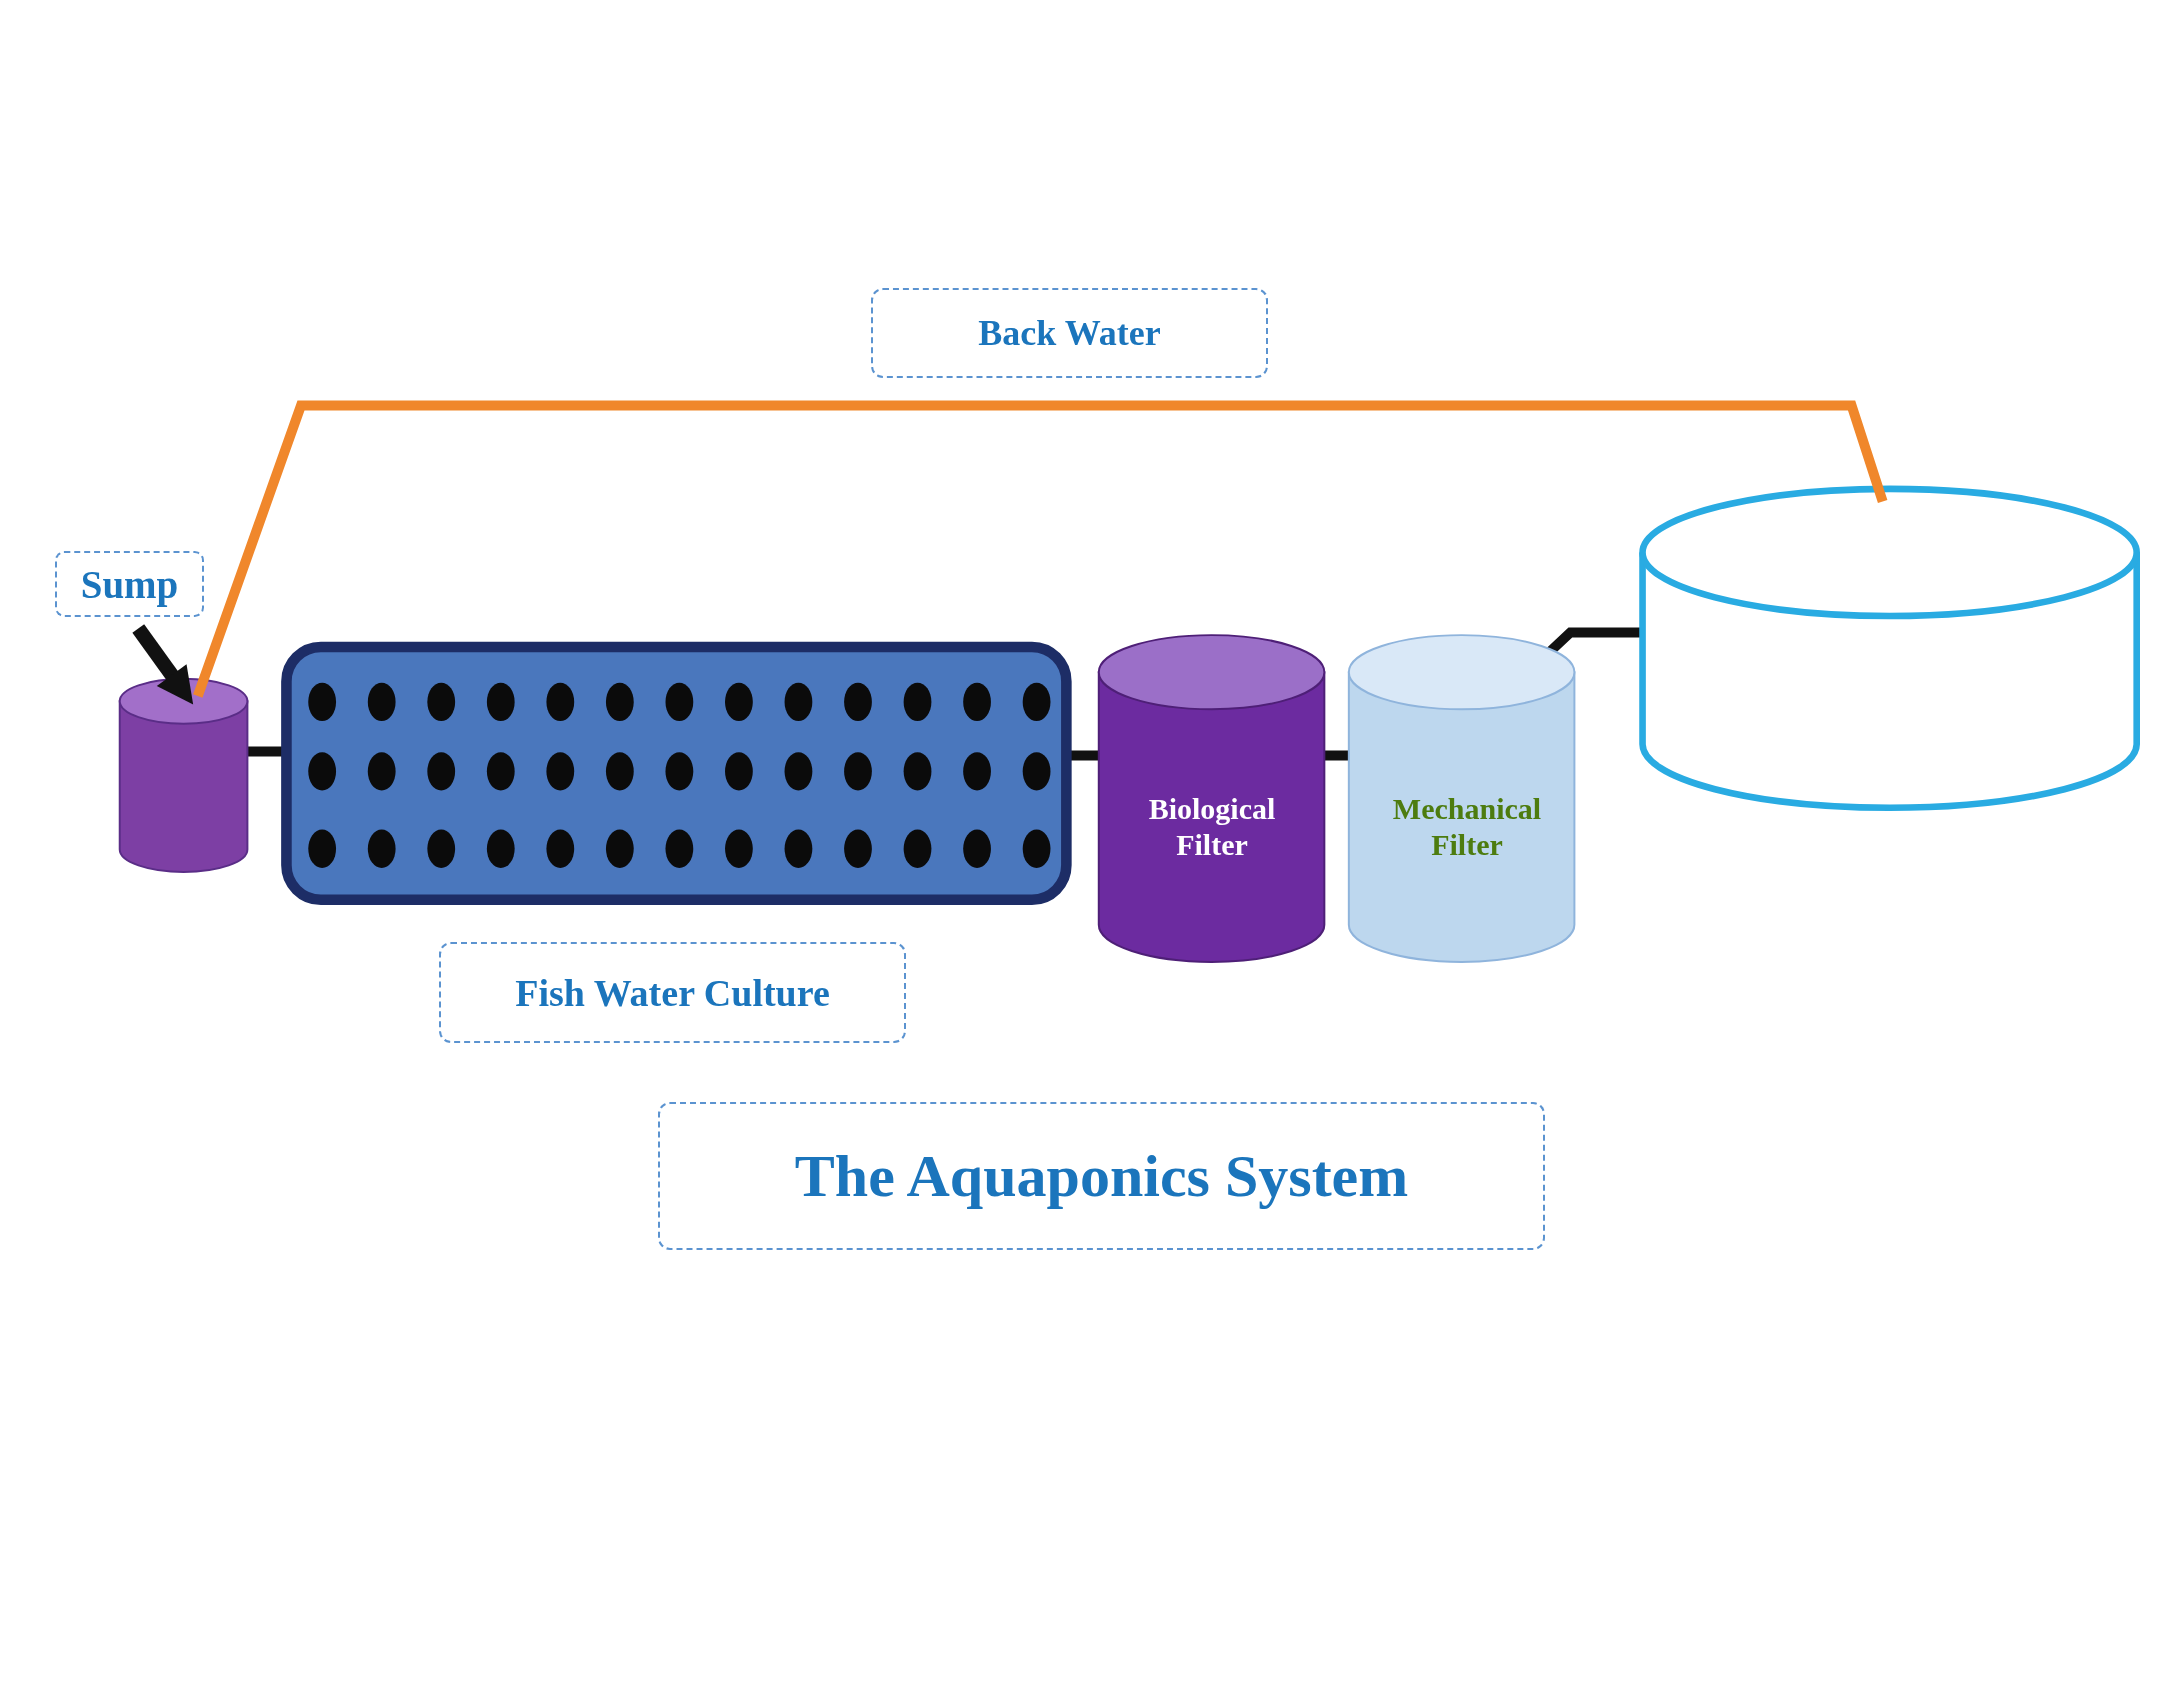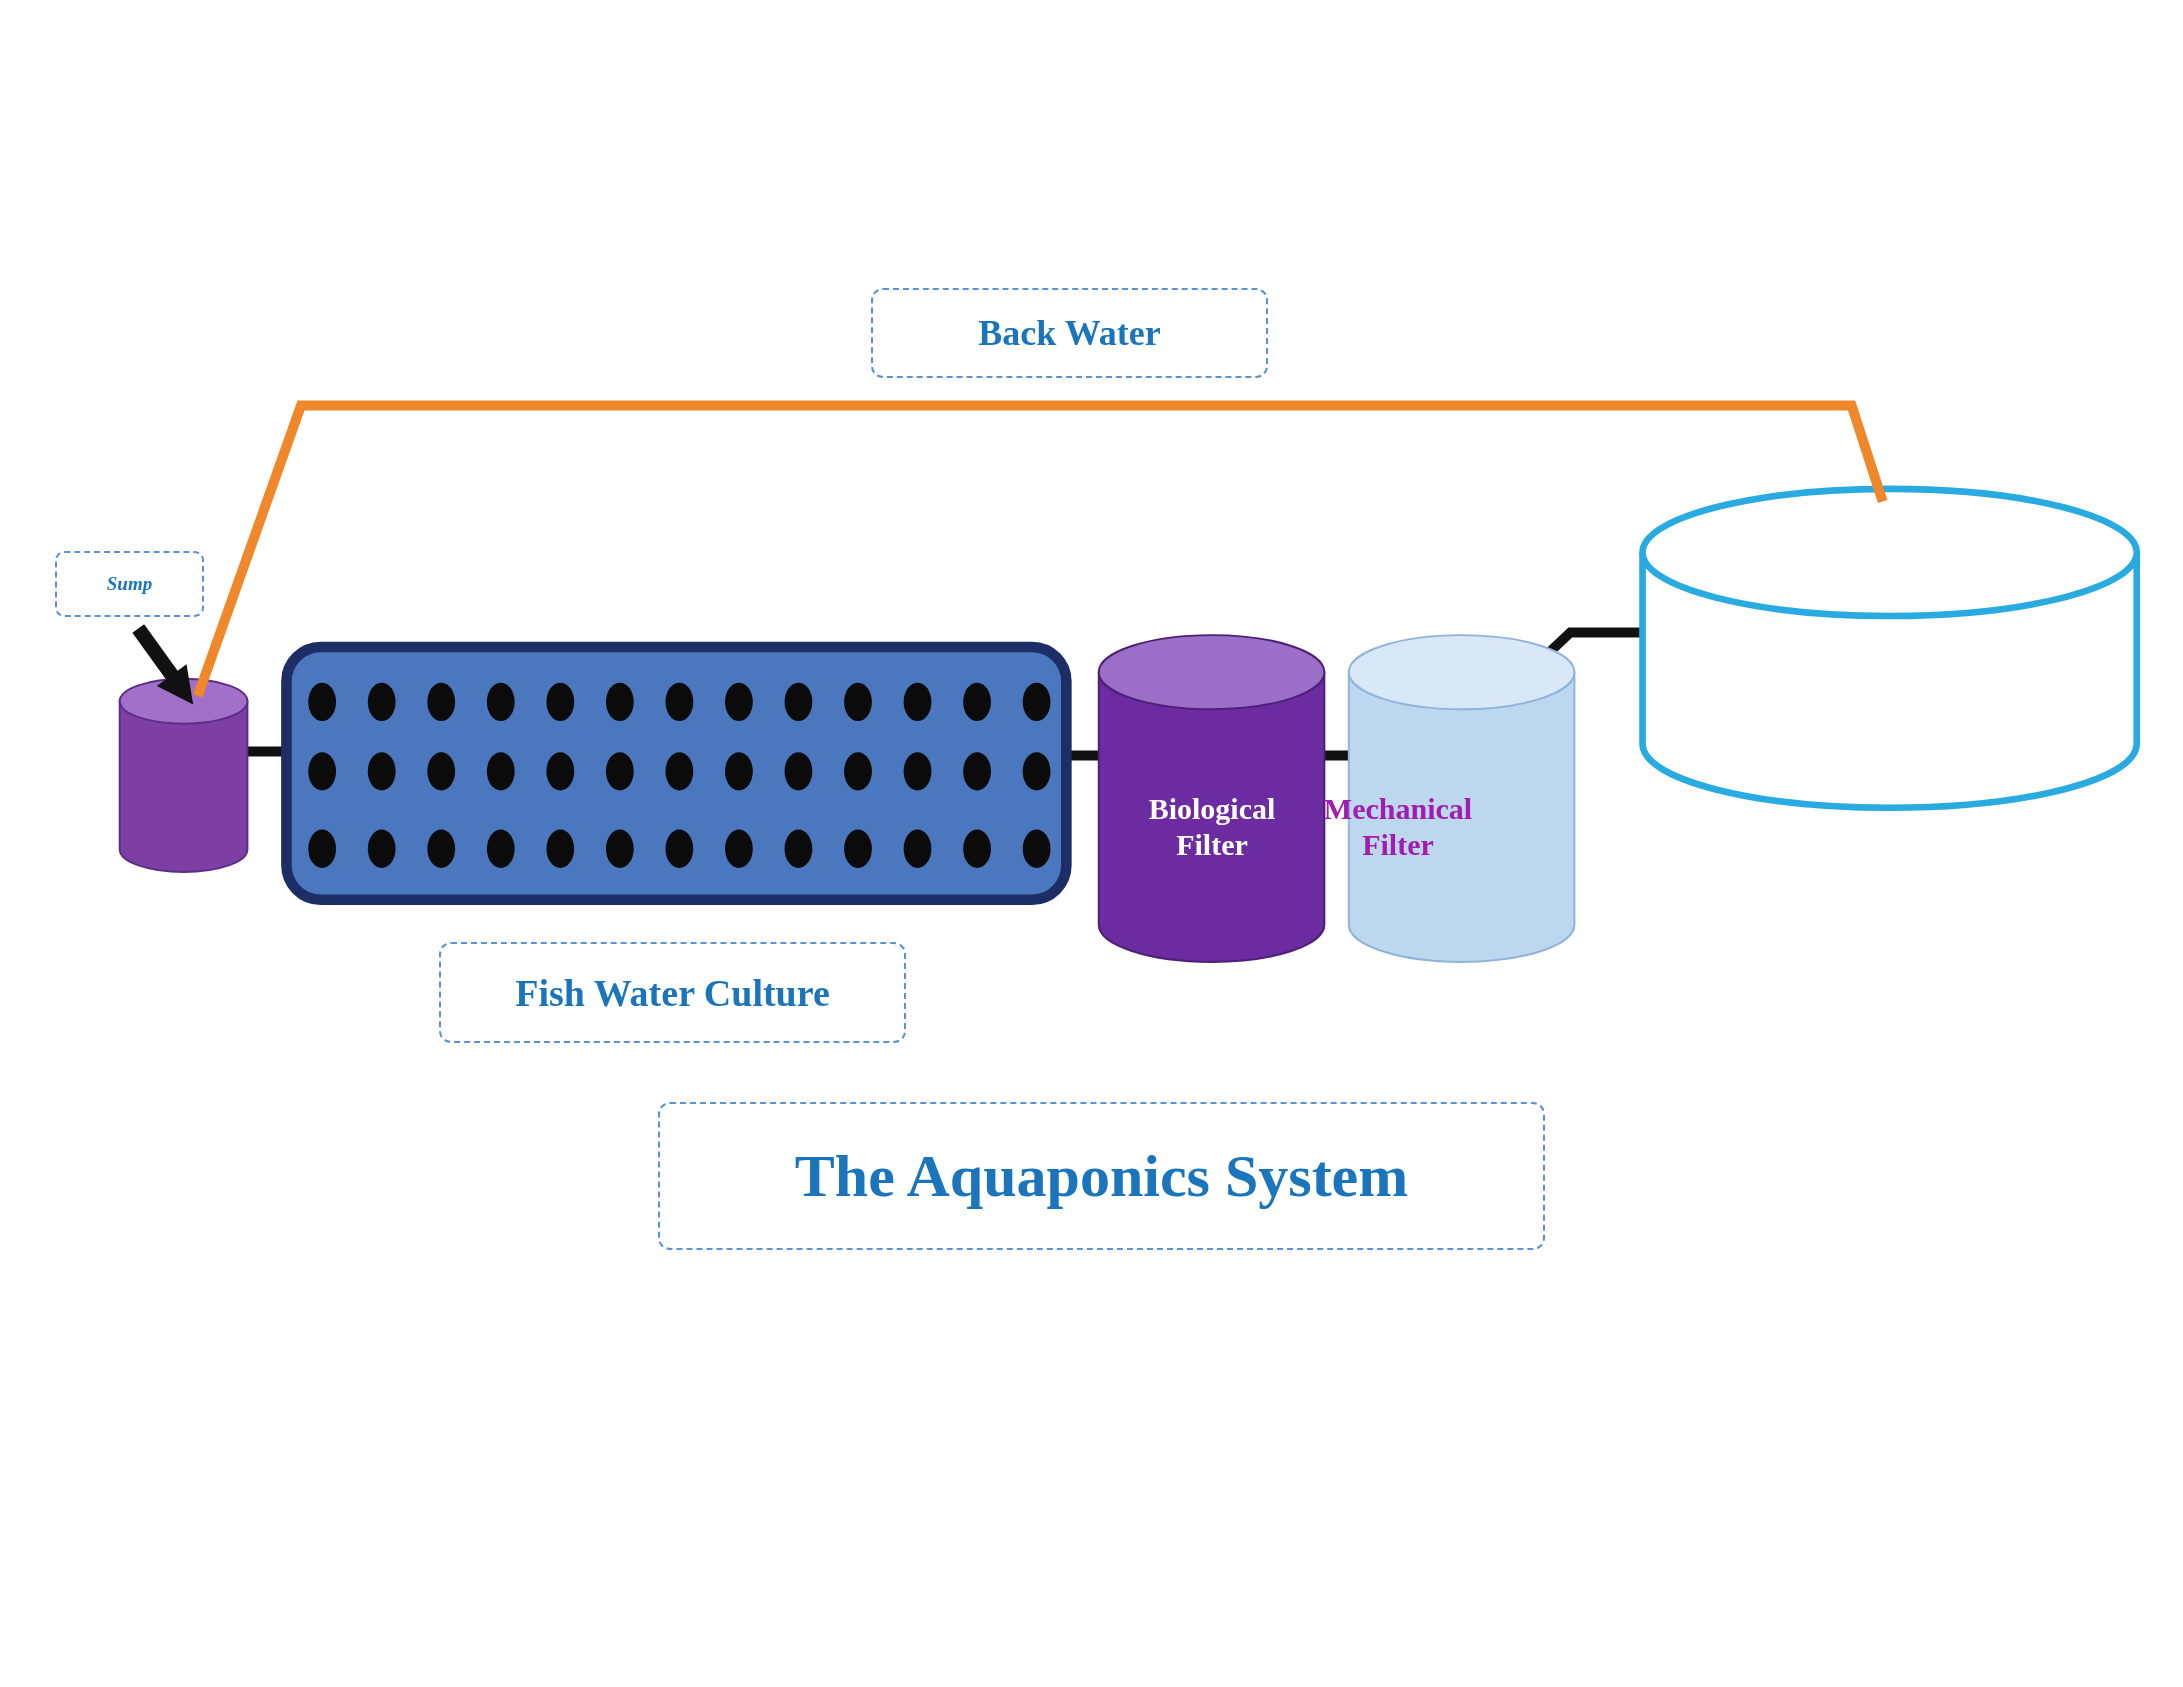--- a/index.html
+++ b/index.html
@@ -33,37 +33,37 @@
     display: flex;
     align-items: center;
     justify-content: center;
     color: #1b75bc;
     font-weight: bold;
     text-align: center;
     background: transparent;
     box-sizing: border-box;
   }
   .box-back-water   { left: 871px; top: 288px;  width: 397px;  height: 90px; font-size: 36px; }
-  .box-sump         { left: 55px;   top: 551px;  width: 149px;  height: 66px; font-size: 19px; border-radius: 9.3px; font-style: italic; }
+  .box-sump         { left: 55px;   top: 551px;  width: 149px;  height: 66px; font-size: 39px; border-radius: 9.3px; }
   .box-fish-tank    { left: 1737px; top: 632px;  width: 331px;  height: 96px; font-size: 42px; }
   .box-dwc          { left: 439px;  top: 942px; width: 467px;  height: 101px; font-size: 38px; }
   .box-title        { left: 658px;  top: 1102px; width: 887px; height: 148px; font-size: 60px; }
   .cyl-label {
     position: absolute;
     display: flex;
     align-items: center;
     justify-content: center;
     text-align: center;
     white-space: pre-line;
     font-weight: bold;
     line-height: 1.2;
     font-size: 30px;
   }
   .label-bio  { left: 1099px; top: 767px; width: 226px; height: 119px; color: #ffffff; text-align: center; }
-  .label-mech { left: 1280px; top: 767px; width: 236px; height: 119px; color: #a21caf; }
+  .label-mech { left: 1349px; top: 767px; width: 236px; height: 119px; color: #4d7c0f; }
 </style>
 </head>
 <body>
 
 <div id="stage">
 
   <svg class="diagram" width="2183" height="1687" viewBox="0 0 3300 2550" xmlns="http://www.w3.org/2000/svg">
 
     <line x1="330" y1="1136" x2="480" y2="1136" stroke="#111111" stroke-width="15"></line>
     <line x1="1580" y1="1142" x2="1720" y2="1142" stroke="#111111" stroke-width="15"></line>

